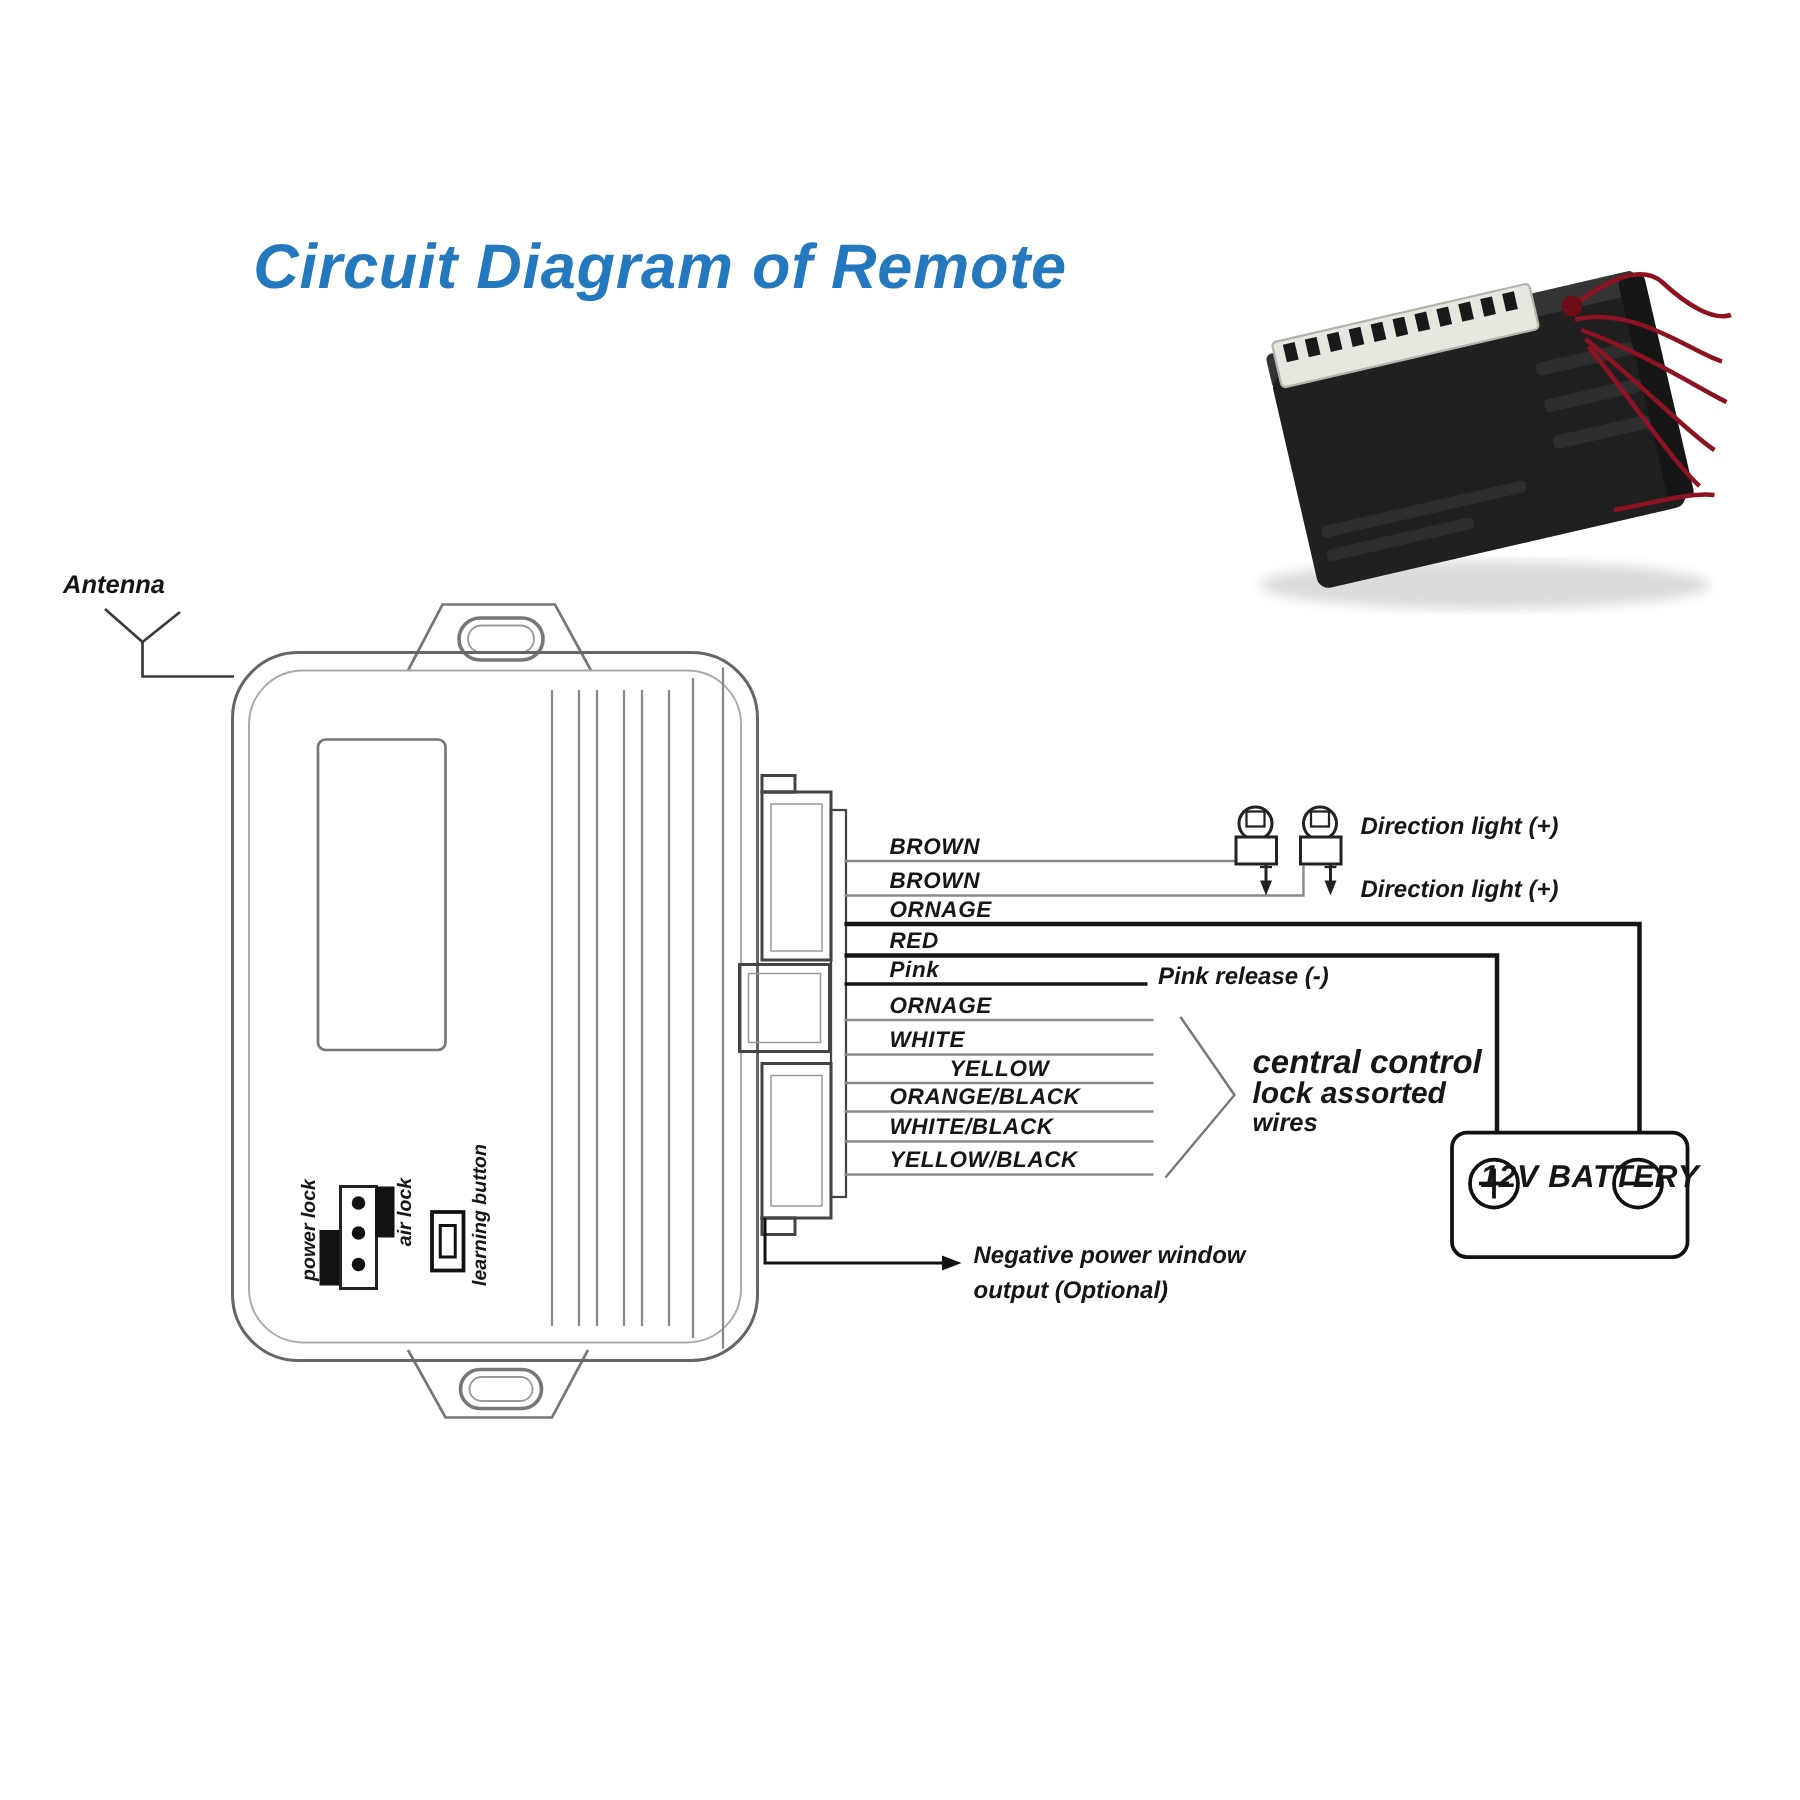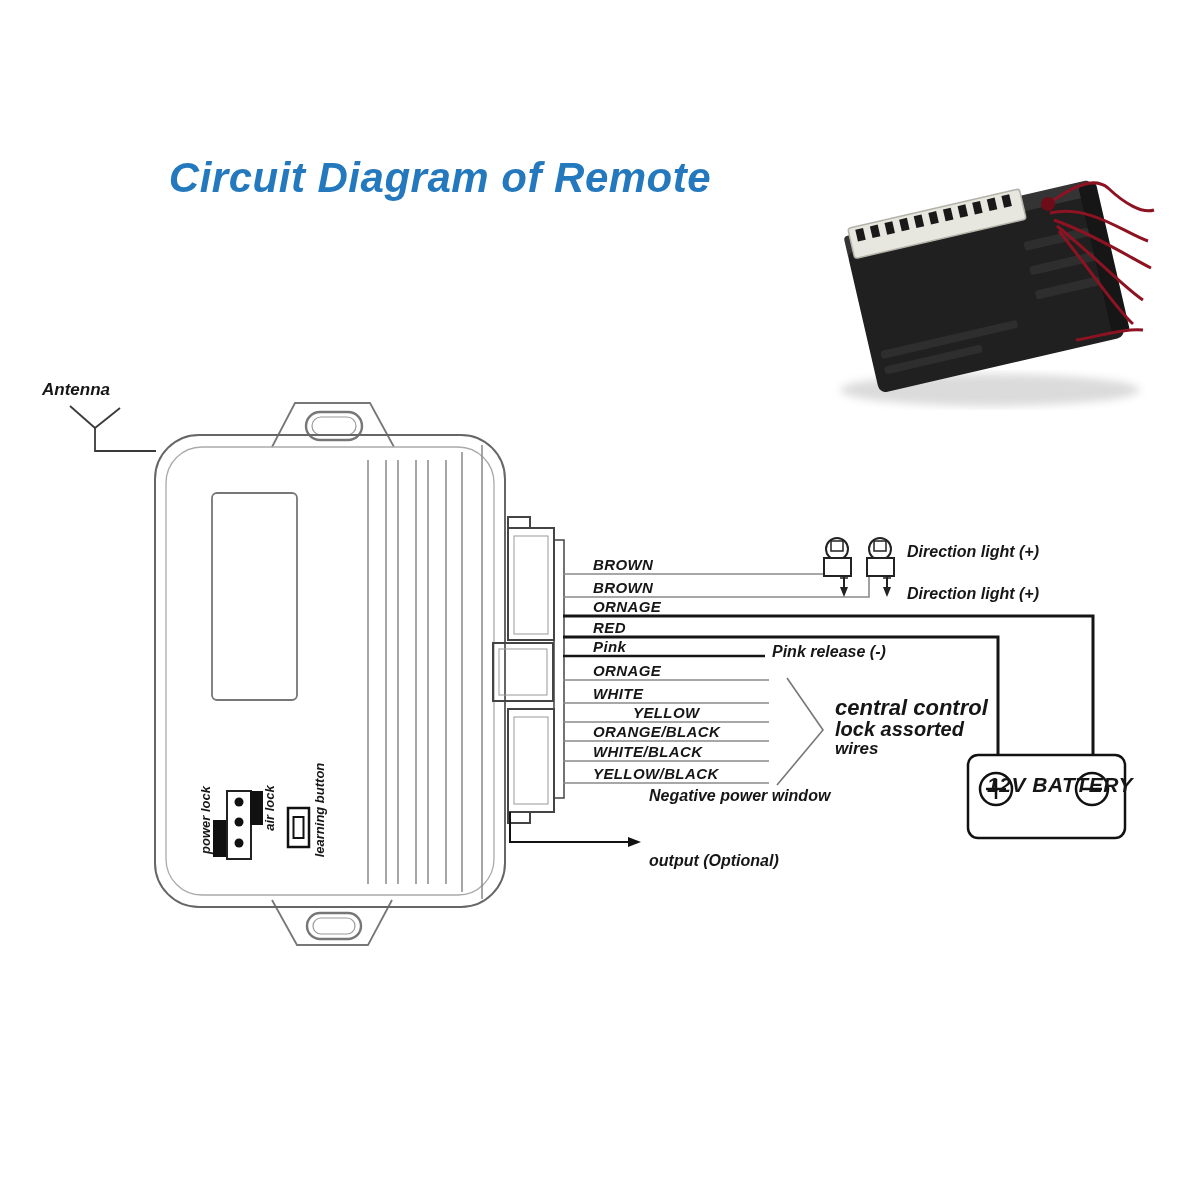--- a/index.html
+++ b/index.html
@@ -209,21 +209,21 @@
   <div class="lbl wire-lbl" style="left:593px;top:724px;">ORANGE/BLACK</div>
   <div class="lbl wire-lbl" style="left:593px;top:744px;">WHITE/BLACK</div>
   <div class="lbl wire-lbl" style="left:593px;top:766px;">YELLOW/BLACK</div>
 
   <div class="lbl anno" style="left:907px;top:543px;">Direction light (+)</div>
   <div class="lbl anno" style="left:907px;top:585px;">Direction light (+)</div>
   <div class="lbl anno" style="left:772px;top:643px;">Pink release (-)</div>
   <div class="lbl" style="left:835px;top:696px;font-size:22px;">central control</div>
   <div class="lbl" style="left:835px;top:718px;font-size:20px;">lock assorted</div>
   <div class="lbl" style="left:835px;top:740px;font-size:17px;">wires</div>
-  <div class="lbl anno" style="left:649px;top:787px;text-align:right;">Negative power window</div>
+  <div class="lbl anno" style="left:649px;top:829px;text-align:right;">Negative power window</div>
   <div class="lbl anno" style="left:649px;top:852px;">output  (Optional)</div>
   <div class="lbl" style="left:968px;top:773px;width:184px;text-align:center;font-size:21px;letter-spacing:0.5px;">12V BATTERY</div>
 
   <div class="lbl rot" style="left:206px;top:820px;">power lock</div>
   <div class="lbl rot" style="left:270px;top:808px;">air lock</div>
   <div class="lbl rot" style="left:320px;top:810px;">learning button</div>
 
 </div>
 
 </body></html>

